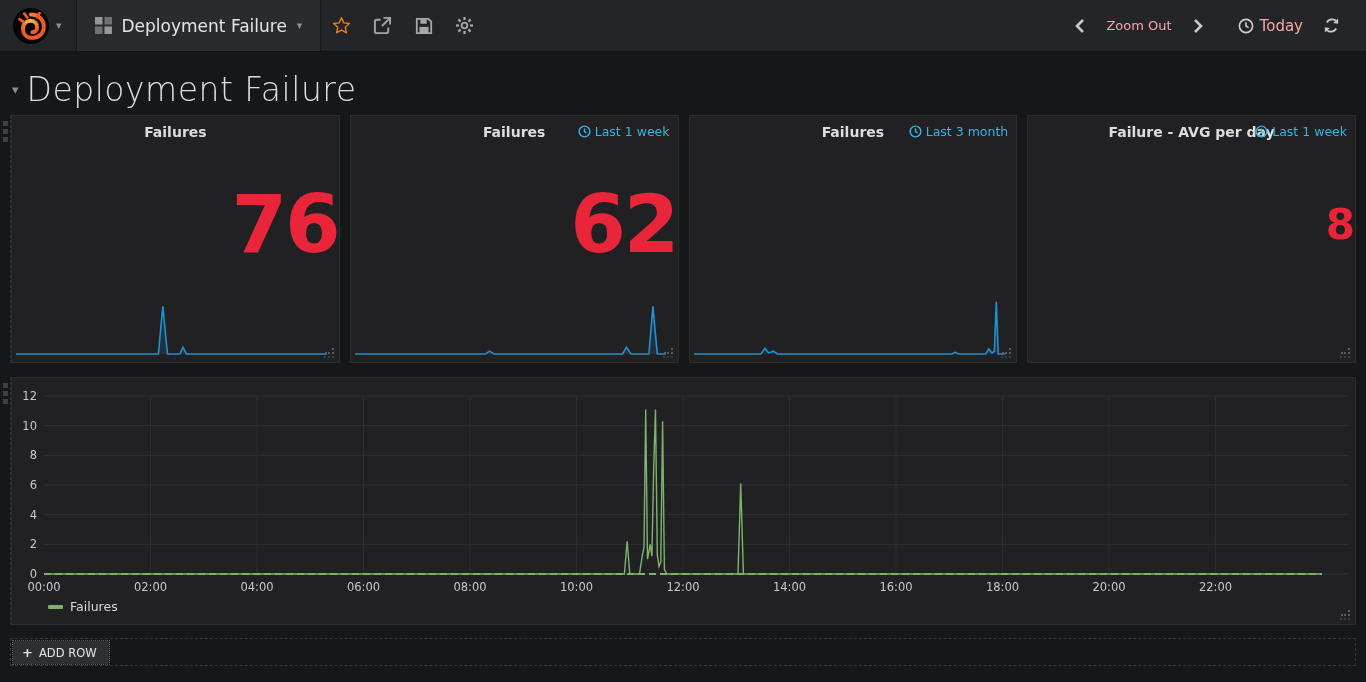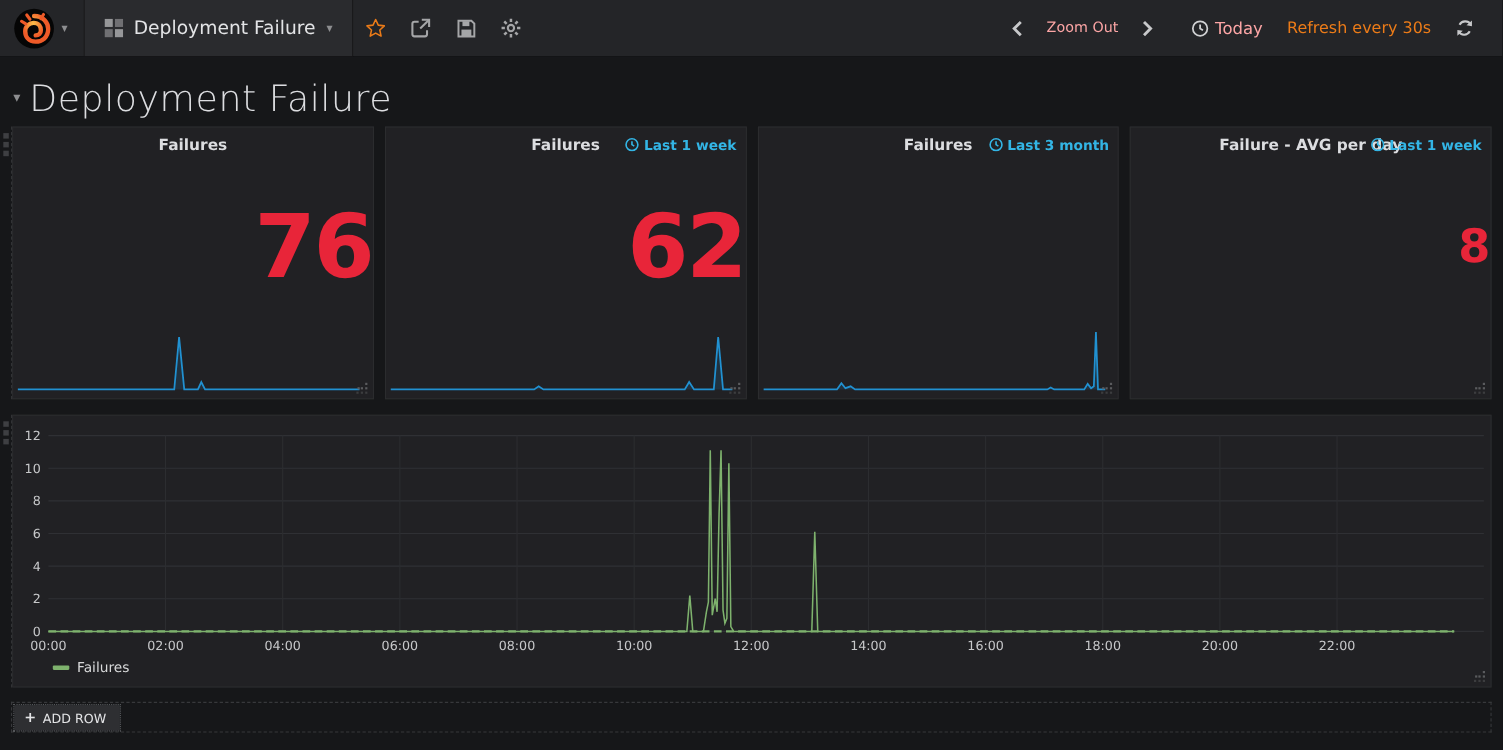--- a/index.html
+++ b/index.html
@@ -32,21 +32,21 @@
   .dash-header h1 { font-size:33px; font-weight:300; letter-spacing:.5px; color:#dcdde0; }
 
   
   .row { position:relative; margin:0 10px; border-left:1px dashed #313235; }
   .row-handle { position:absolute; left:-8px; top:6px; width:5px; height:5px; background:#3e3f42;
                 box-shadow:0 8px 0 #3e3f42, 0 16px 0 #3e3f42; cursor:move; }
   .stat-row { display:flex; gap:10px; height:248px; }
   .panel { position:relative; flex:1; background:#212124; border:1px solid #2b2c2e; }
   .panel-title { text-align:center; font-size:14px; font-weight:bold; color:#dcdde0; padding-top:8px; cursor:pointer; }
   .override { position:absolute; top:8px; right:8px; display:flex; align-items:center; gap:4px;
-              color:#33b5e5; font-size:12.5px; font-weight:bold; white-space:nowrap; }
+              color:#33b5e5; font-size:12.5px; font-weight:normal; white-space:nowrap; }
   .stat-value { position:absolute; left:0; right:0; top:44%; transform:translateY(-50%);
                 text-align:right; font-weight:bold; color:#e82539; font-size:80px; letter-spacing:-2px; }
   .stat-value.small { font-size:42px; letter-spacing:0; }
   .spark { position:absolute; left:4px; right:12px; bottom:5px; height:62px; }
   .resize-handle { position:absolute; right:4px; bottom:4px; width:10px; height:10px; cursor:nwse-resize; }
   .resize-handle::before { content:""; position:absolute; left:0; top:0; width:2px; height:2px; background:#5a5b5e;
      box-shadow:7px 0 0 #5a5b5e, 7px -4px 0 #5a5b5e, 3px 0 0 #5a5b5e, 7px 4px 0 #3c3d3f, 3px 4px 0 #3c3d3f, -1px 4px 0 #3c3d3f; transform:translateY(4px); }
 
   .graph-row { margin-top:14px; height:248px; }
   .graph-panel { position:relative; width:100%; height:100%; background:#212124; border:1px solid #2b2c2e; }
@@ -153,23 +153,20 @@
           </svg>
       </span>
       <span class="tc-btn today" style="margin-left:14px;">
         <span>
           <svg class="ic" width="16" height="16" viewBox="0 0 16 16">
               <circle cx="8" cy="8" r="6.6" fill="none" stroke="#d0d1d3" stroke-width="1.6"></circle>
               <path d="M8 4.2 V8 L10.6 9.6" fill="none" stroke="#d0d1d3" stroke-width="1.6"></path>
             </svg>
         </span>
         <span>Today</span>
-      </span>
-      <span class="tc-btn refresh-label">
-        <span>Refresh every 30s</span>
       </span>
       <span class="tc-btn">
         <svg class="ic" width="17" height="17" viewBox="0 0 20 20">
             <path d="M16.5 6 A7 7 0 0 0 4.5 6.5" fill="none" stroke="#c7c8ca" stroke-width="2.2"></path>
             <polygon points="17.8,1.8 17.8,8 12,7" fill="#c7c8ca"></polygon>
             <path d="M3.5 14 A7 7 0 0 0 15.5 13.5" fill="none" stroke="#c7c8ca" stroke-width="2.2"></path>
             <polygon points="2.2,18.2 2.2,12 8,13" fill="#c7c8ca"></polygon>
           </svg>
       </span>
     </div>

